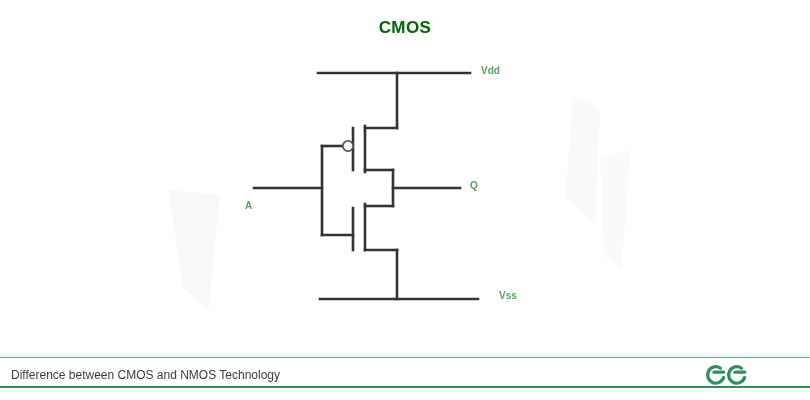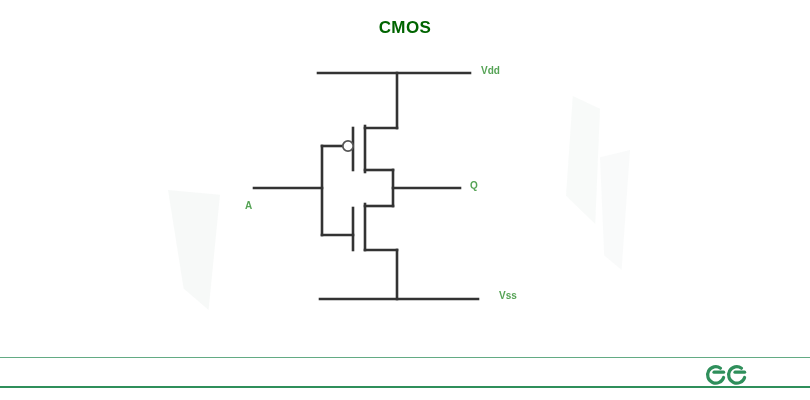--- a/index.html
+++ b/index.html
@@ -158,20 +158,21 @@
   <div class="node-label" id="label-vdd">Vdd</div>
 
   <div class="node-label" id="label-q">Q</div>
 
   <div class="node-label" id="label-vss">Vss</div>
 
   <div class="node-label" id="label-a">A</div>
 
   <div id="footer-rule-top"></div>
 
+  <div id="footer-caption">Difference between CMOS and NMOS Technology</div>
 
   <svg id="footer-logo" viewBox="0 0 62 30">
     <g fill="none" stroke="#2f8f5b" stroke-width="3.2" stroke-linecap="round">
       <path d="M20.5 11.2 A8.2 8.2 0 1 0 23.6 20.4"></path>
       <line x1="23.6" y1="15.2" x2="14.0" y2="15.2"></line>
       <path d="M41.5 11.2 A8.2 8.2 0 1 0 44.6 20.4"></path>
       <line x1="44.6" y1="15.2" x2="35.0" y2="15.2"></line>
     </g>
   </svg>
 

